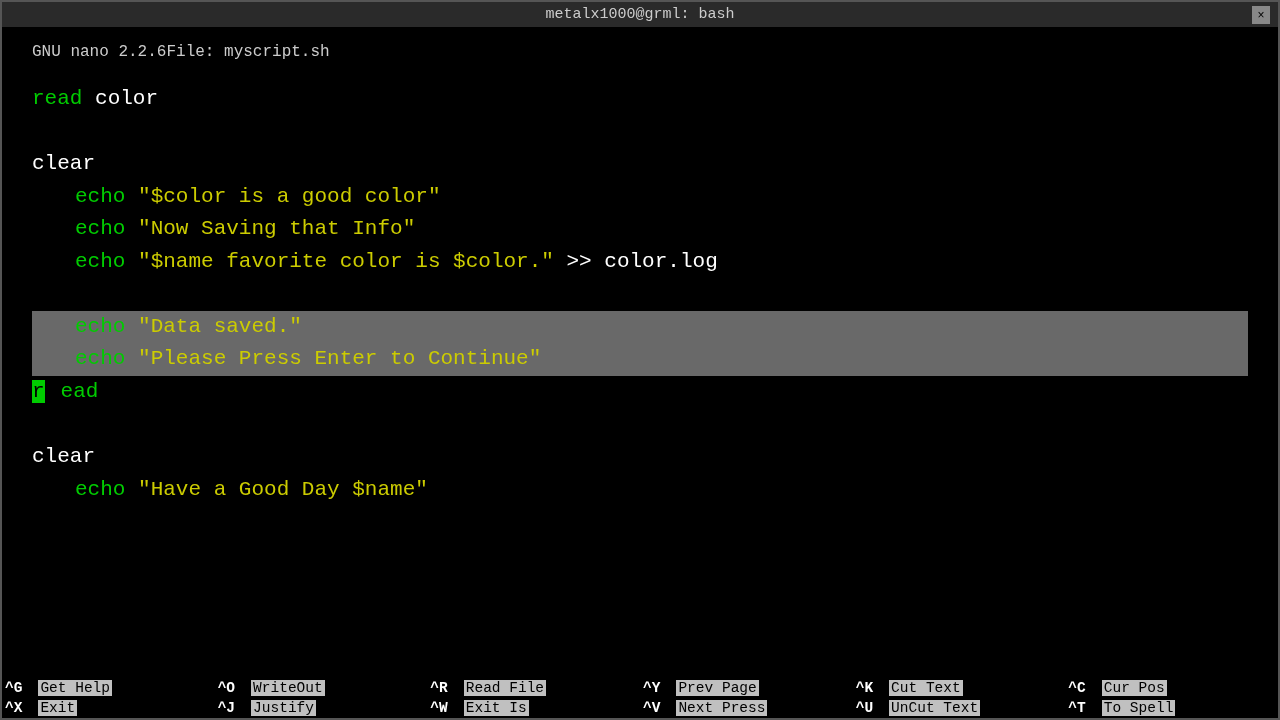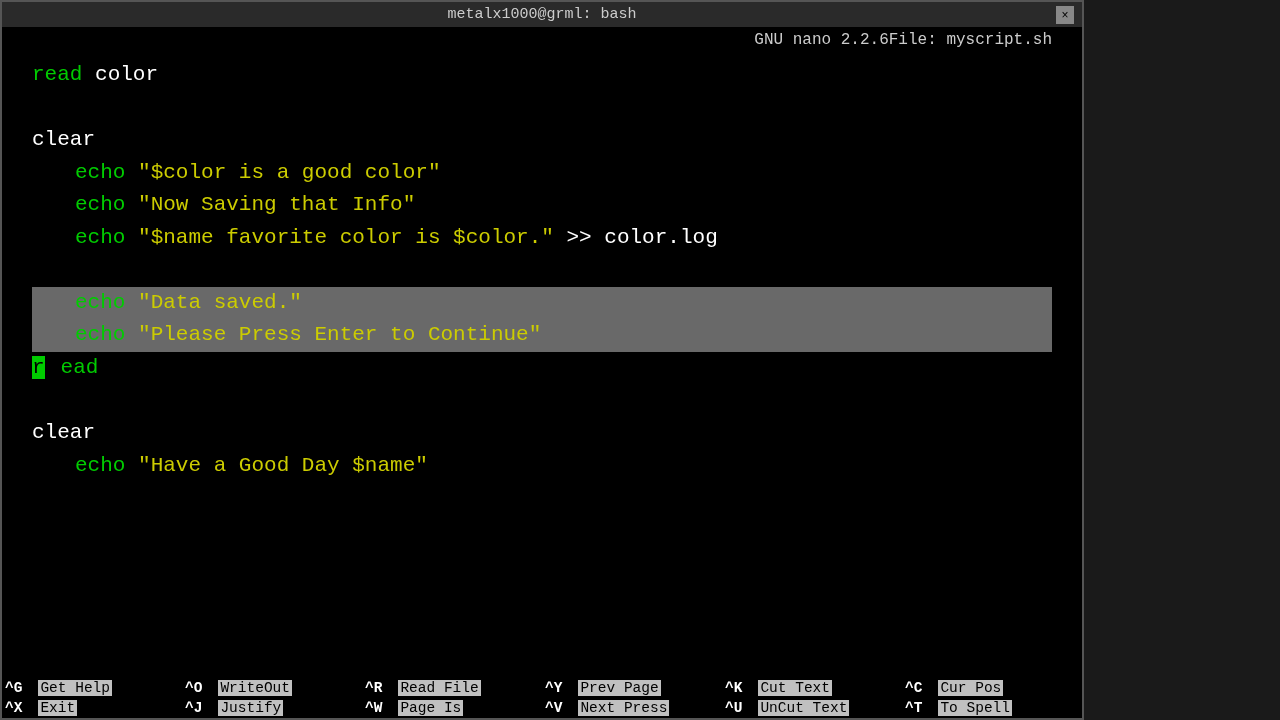--- a/index.html
+++ b/index.html
@@ -10,21 +10,21 @@
 
     body {
       background: #1a1a1a;
       width: 1280px;
       height: 720px;
       overflow: hidden;
       font-family: 'Courier New', Courier, monospace;
     }
 
     .window {
-      width: 1084px;
+      width: 1280px;
       height: 720px;
       display: flex;
       flex-direction: column;
       border: 2px solid #555;
     }
 
     .title-bar {
       background: #2a2a2a;
       color: #ccc;
       text-align: center;
@@ -48,22 +48,22 @@
       cursor: pointer;
       display: flex;
       align-items: center;
       justify-content: center;
     }
 
     .nano-header {
       background: #000;
       color: #ccc;
       display: flex;
-      justify-content: flex-end;
-      padding: 4px 30px;
+      justify-content: flex-start;
+      padding: 16px 30px;
       font-size: 16px;
       font-family: 'Courier New', Courier, monospace;
       flex-shrink: 0;
     }
 
     .editor-area {
       background: #000;
       color: #fff;
       flex: 1;
       padding: 6px 30px;
@@ -198,21 +198,21 @@
       <div class="nb-item">
         <span class="nb-key">^X</span>
         <span class="nb-label">Exit</span>
       </div>
       <div class="nb-item">
         <span class="nb-key">^J</span>
         <span class="nb-label">Justify</span>
       </div>
       <div class="nb-item">
         <span class="nb-key">^W</span>
-        <span class="nb-label">Page Is</span>
+        <span class="nb-label">Exit Is</span>
       </div>
       <div class="nb-item">
         <span class="nb-key">^V</span>
         <span class="nb-label">Next Press</span>
       </div>
       <div class="nb-item">
         <span class="nb-key">^U</span>
         <span class="nb-label">UnCut Text</span>
       </div>
       <div class="nb-item">

